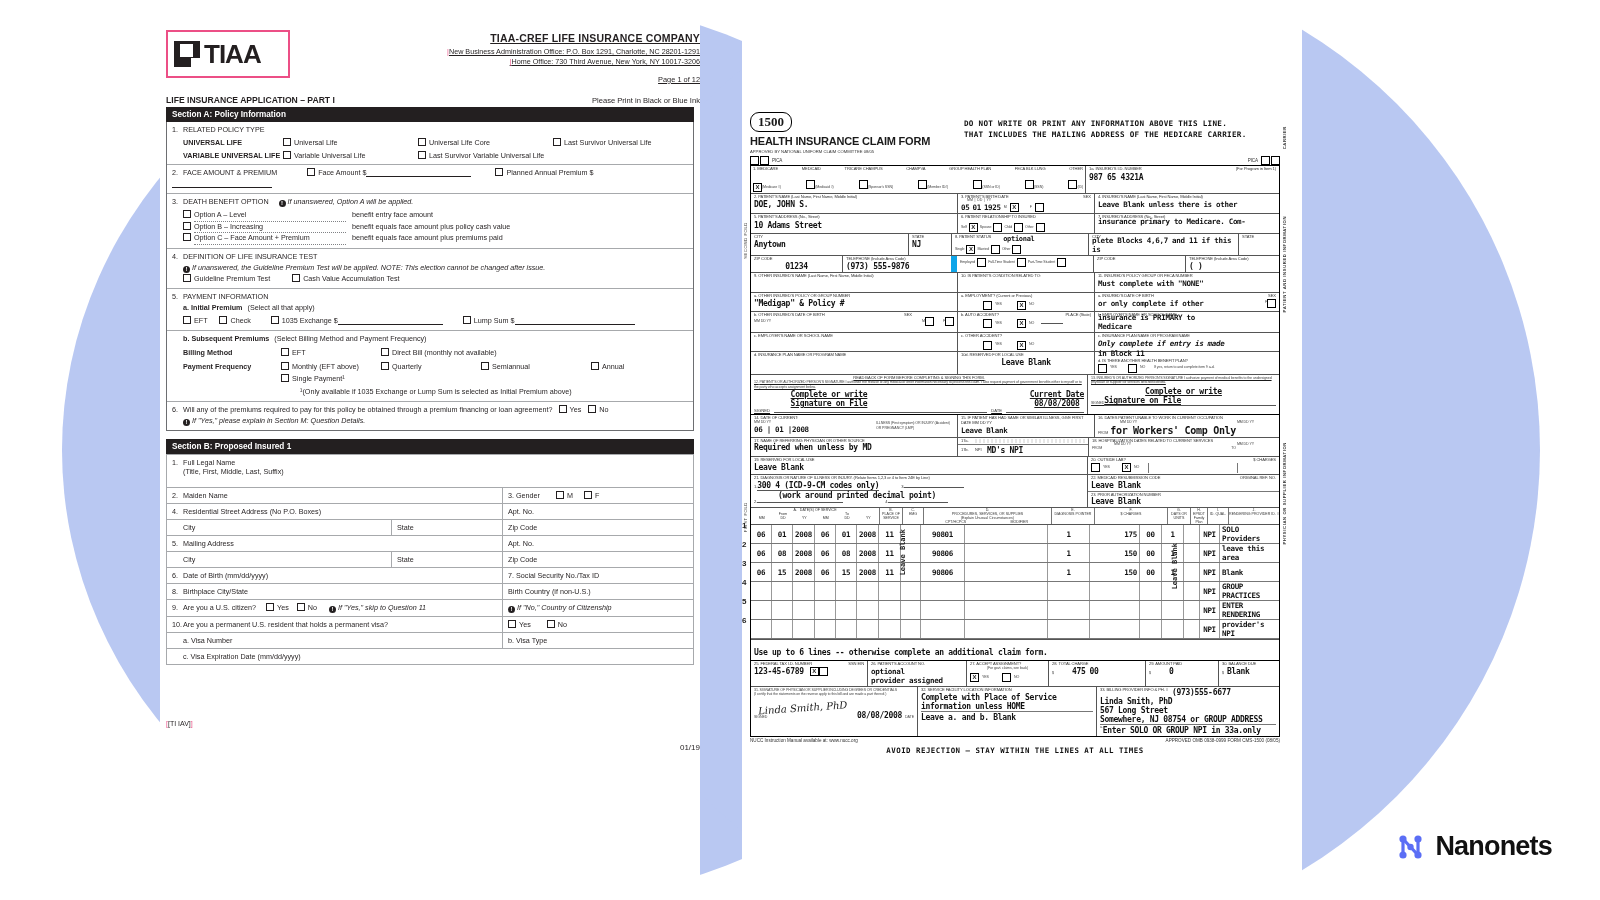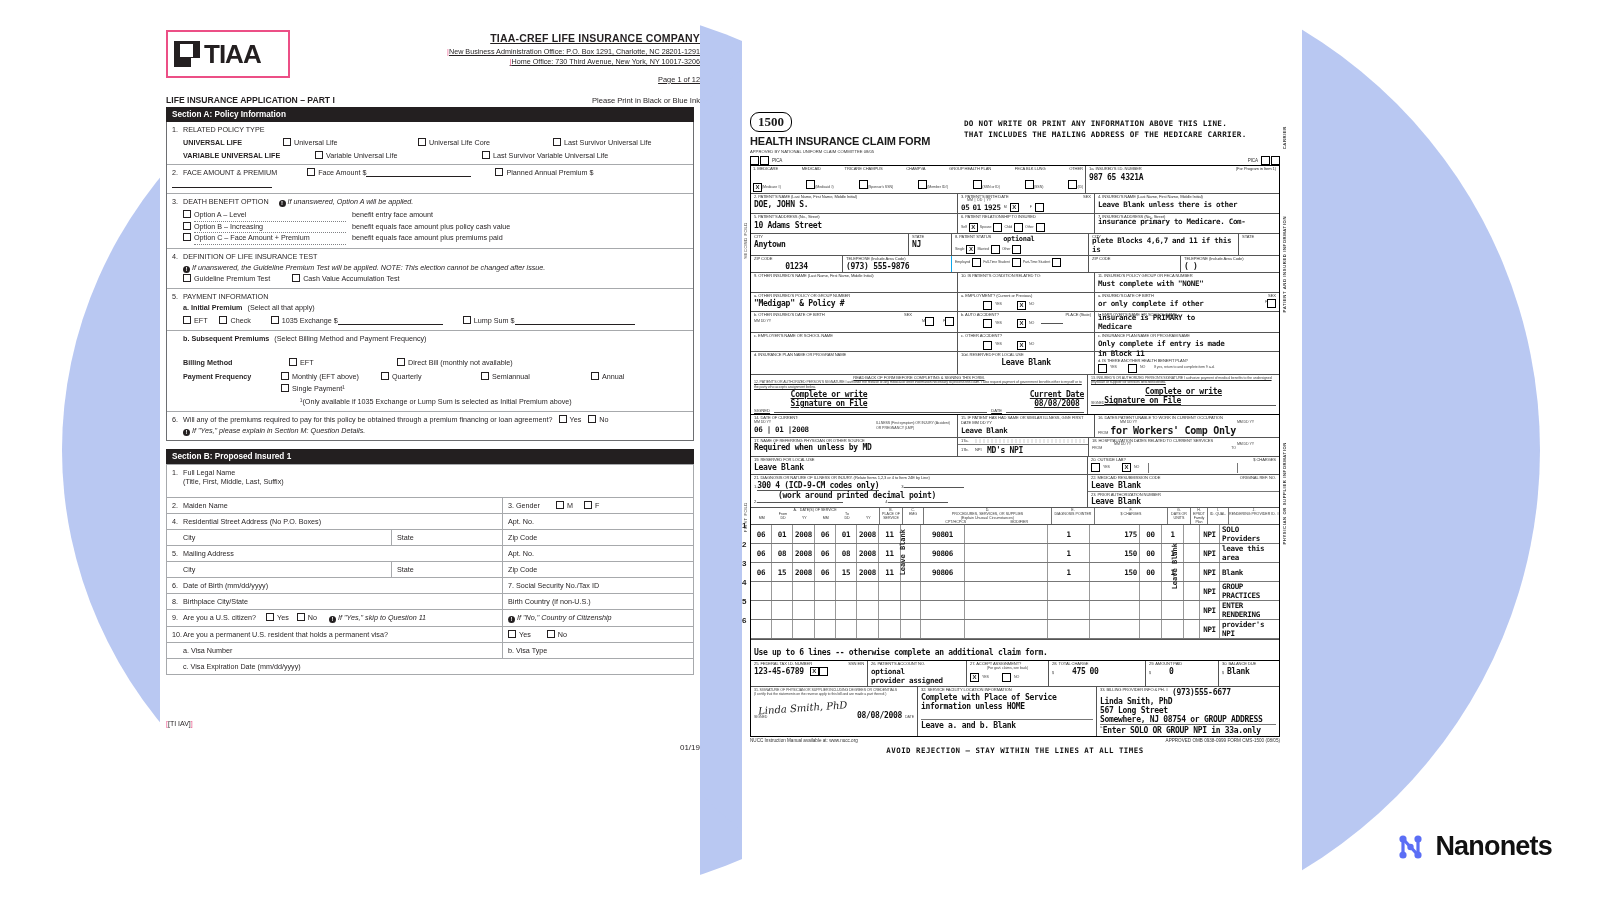--- a/index.html
+++ b/index.html
@@ -154,21 +154,21 @@
     <div class="frm">
 
       <div class="row">
         <span class="num">1.</span><span>RELATED POLICY TYPE</span>
         <div style="margin-top:2px;padding-left:11px;display:flex;">
           <b class="lbl" style="width:100px;">UNIVERSAL LIFE</b>
           <span style="width:135px;"><span class="cb"></span><span>Universal Life</span></span>
           <span style="width:135px;"><span class="cb"></span><span>Universal Life Core</span></span>
           <span><span class="cb"></span><span>Last Survivor Universal Life</span></span>
         </div>
-        <div style="margin-top:2px;padding-left:11px;display:flex;gap:32px;">
+        <div style="margin-top:2px;padding-left:11px;display:flex;">
           <b class="lbl" style="width:100px;">VARIABLE UNIVERSAL LIFE</b>
           <span style="width:135px;"><span class="cb"></span><span>Variable Universal Life</span></span>
           <span><span class="cb"></span><span>Last Survivor Variable Universal Life</span></span>
         </div>
       </div>
 
       <div class="row">
         <span class="num">2.</span><span>FACE AMOUNT &amp; PREMIUM</span>
         <span style="margin-left:28px;"><span class="cb"></span><span>Face Amount $</span><span class="ln" style="width:105px;"></span></span>
         <span style="margin-left:22px;"><span class="cb"></span><span>Planned Annual Premium   $</span><span class="ln" style="width:100px;"></span></span>
@@ -205,21 +205,21 @@
           <span style="margin-left:18px;"><span class="cb"></span><span>1035 Exchange $</span><span class="ln" style="width:105px;"></span></span>
           <span style="margin-left:18px;"><span class="cb"></span><span>Lump Sum $</span><span class="ln" style="width:120px;"></span></span>
         </div>
       </div>
 
       <div class="row">
         <div style="padding-left:11px;">
           <b class="lbl">b. Subsequent Premiums</b>
           <span style="margin-left:3px;">(Select Billing Method and Payment Frequency)</span>
         </div>
-        <div style="padding-left:11px;margin-top:13px;display:flex;gap:8px;">
+        <div style="padding-left:11px;margin-top:3px;display:flex;">
           <b class="lbl" style="width:98px;">Billing Method</b>
           <span style="width:100px;"><span class="cb"></span><span>EFT</span></span>
           <span><span class="cb"></span><span>Direct Bill (monthly not available)</span></span>
         </div>
         <div style="padding-left:11px;margin-top:3px;display:flex;">
           <b class="lbl" style="width:98px;">Payment Frequency</b>
           <span style="width:100px;"><span class="cb"></span><span>Monthly (EFT above)</span></span>
           <span style="width:100px;"><span class="cb"></span><span>Quarterly</span></span>
           <span style="width:110px;"><span class="cb"></span><span>Semiannual</span></span>
           <span><span class="cb"></span><span>Annual</span></span>
@@ -473,21 +473,21 @@
           <div class="cms-tiny">CITY</div>
           <div class="hw" style="font-size:7.5px;margin-top:-4px;">plete Blocks 4,6,7 and 11 if this is</div>
         </div>
         <div style="width:34px;padding:1px 3px;border-left:1px solid #555;">
           <div class="cms-tiny">STATE</div>
         </div>
       </div>
     </div>
 
     <div style="display:flex;border-bottom:1px solid #555;">
-      <div style="width:200px;display:flex;border-right:1px solid #0ea5e9;align-items:flex-end;">
+      <div style="width:200px;display:flex;border-right:6px solid #0ea5e9;align-items:flex-end;">
         <div style="width:85px;padding:1px 3px;">
           <div class="cms-tiny">ZIP CODE</div>
           <div class="hw" style="font-size:8px;text-align:center;">01234</div>
         </div>
         <div style="flex:1;padding:1px 3px;border-left:1px solid #555;">
           <div class="cms-tiny">TELEPHONE (Include Area Code)</div>
           <div class="hw" style="font-size:8px;">(<span>973</span>) <span>555-9876</span></div>
         </div>
       </div>
       <div style="width:130px;padding:2px 3px;border-right:1px solid #555;">
@@ -593,21 +593,21 @@
         <div class="cms-tiny">c. OTHER ACCIDENT?</div>
         <div style="display:flex;align-items:center;gap:3px;margin-top:2px;padding-left:22px;">
           <span class="ebox"></span>
             <span class="cms-tiny2">YES</span>
           <span class="xbox" style="margin-left:12px;">X</span>
             <span class="cms-tiny2">NO</span>
         </div>
       </div>
       <div style="flex:1;padding:1px 3px;">
         <div class="cms-tiny">c. INSURANCE PLAN NAME OR PROGRAM NAME</div>
-        <div class="hw" style="font-size:7.5px;">Only complete if entry is made</div>
+        <div class="hw" style="font-size:7.5px;font-style:italic;">Only complete if entry is made</div>
       </div>
     </div>
 
     <div style="display:flex;border-bottom:1px solid #555;">
       <div style="width:200px;padding:1px 3px;border-right:1px solid #555;min-height:16px;">
         <div class="cms-tiny">d. INSURANCE PLAN NAME OR PROGRAM NAME</div>
       </div>
       <div style="width:130px;padding:1px 3px;border-right:1px solid #555;">
         <div class="cms-tiny">10d. RESERVED FOR LOCAL USE</div>
         <div class="hw" style="font-size:8px;text-align:center;">Leave Blank</div>
@@ -1222,21 +1222,21 @@
         <div style="display:flex;align-items:flex-end;gap:3px;margin-top:0px;">
           <span class="cms-tiny2">SIGNED</span>
           <span class="hw" style="font-size:8px;flex:1;text-align:right;">08/08/2008</span>
           <span class="cms-tiny2">DATE</span>
         </div>
       </div>
       <div style="width:172px;padding:1px 3px;border-right:1px solid #555;">
         <div class="cms-tiny"><span>32.</span> <span>SERVICE FACILITY LOCATION INFORMATION</span></div>
         <div class="hw" style="font-size:8px;">Complete with Place of Service</div>
         <div class="hw" style="font-size:8px;">information unless HOME</div>
-        <div style="display:flex;border-top:1px solid #777;margin-top:8px;padding-top:1px;">
+        <div style="display:flex;border-top:1px solid #777;padding-top:1px;">
           <span class="hw" style="font-size:8px;">Leave a. and b. Blank</span>
         </div>
       </div>
       <div style="flex:1;padding:1px 3px;position:relative;">
         <div class="cms-tiny" style="display:flex;">
             <span><span>33.</span> <span>BILLING PROVIDER INFO &amp; PH. #</span></span>
           <span class="hw" style="font-size:8px;margin-left:4px;">(<span>973</span>)<span>555-6677</span></span>
         </div>
         <div class="hw" style="font-size:8px;">Linda Smith, PhD</div>
         <div class="hw" style="font-size:8px;">567 Long Street</div>

